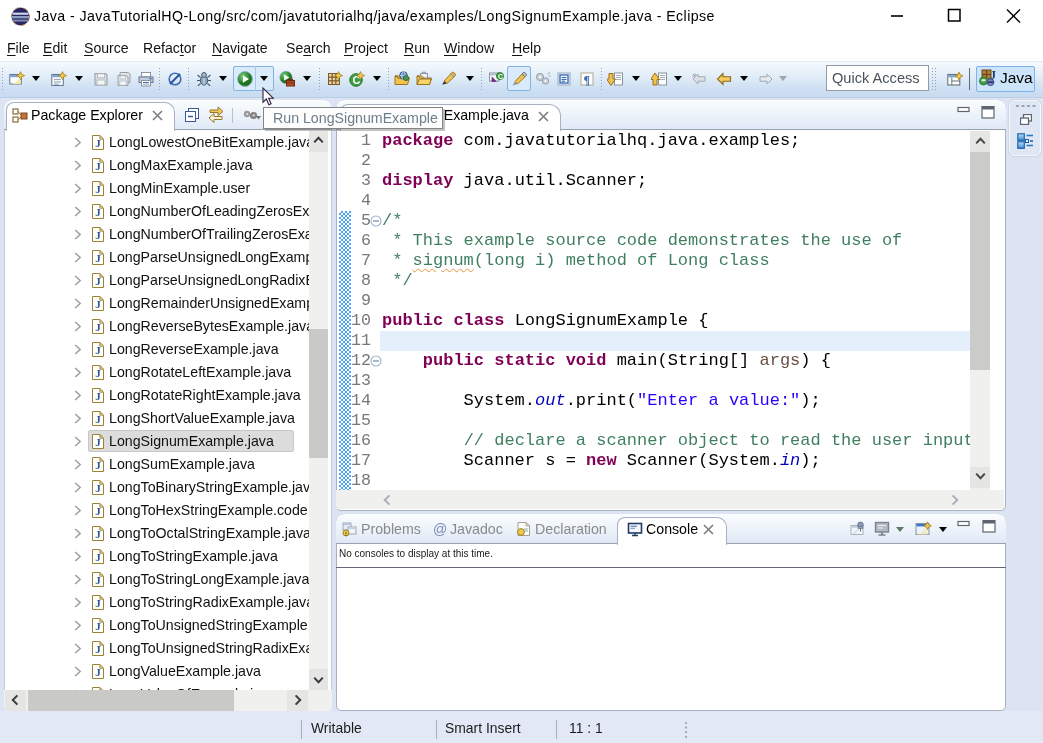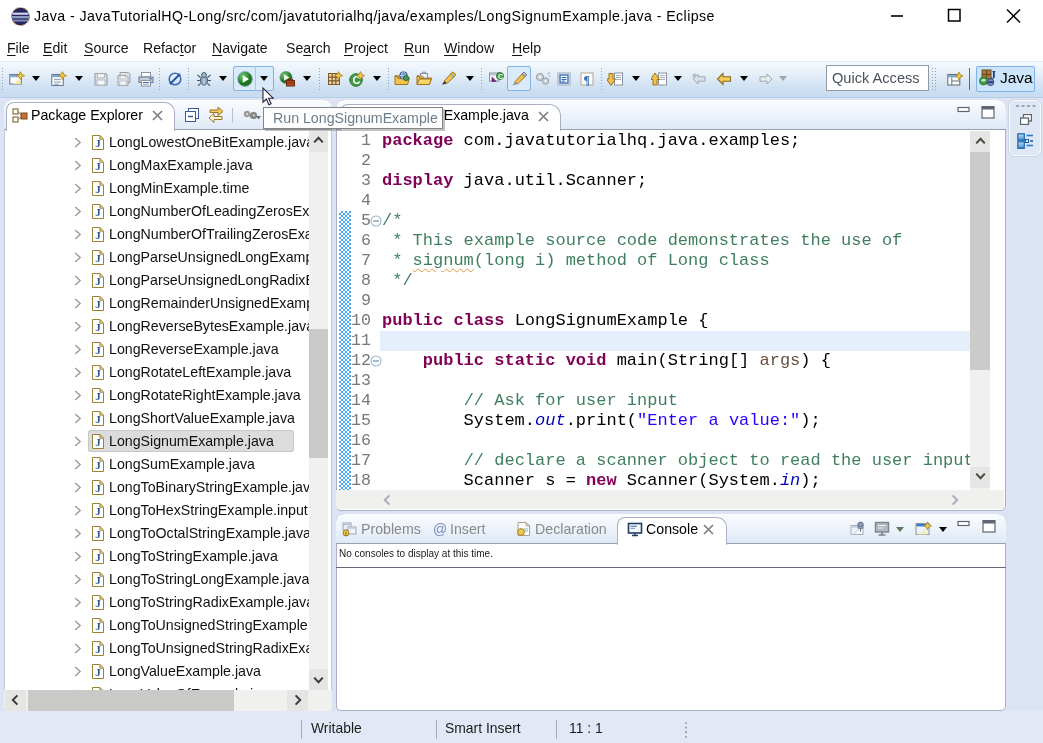--- a/index.html
+++ b/index.html
@@ -369,21 +369,21 @@
 </div>
 <div class="trow" style="top:46px">
   <svg class="twist" width="9" height="13" viewBox="0 0 9 13">
           <path d="M2.2,2 L7.2,6.5 L2.2,11" stroke="#9a9a9a" stroke-width="1.4" fill="none"></path>
         </svg>
   <svg class="ficon" width="12" height="15" viewBox="0 0 12 15">
     <path d="M0.5,0.5 H7.8 L11.5,4.2 V14.5 H0.5 Z" fill="#fffffe" stroke="#9c8033"></path>
     <path d="M7.8,0.5 L7.8,4.2 L11.5,4.2 Z" fill="#e3d49c" stroke="#9c8033" stroke-width="0.8"></path>
     <text x="3.2" y="11.5" font-family="Liberation Serif" font-size="11" font-weight="bold" fill="#2b5797">J</text>
   </svg>
-  <span class="lbl">LongMinExample.time</span>
+  <span class="lbl">LongMinExample.user</span>
 </div>
 <div class="trow" style="top:69px">
   <svg class="twist" width="9" height="13" viewBox="0 0 9 13">
           <path d="M2.2,2 L7.2,6.5 L2.2,11" stroke="#9a9a9a" stroke-width="1.4" fill="none"></path>
         </svg>
   <svg class="ficon" width="12" height="15" viewBox="0 0 12 15">
     <path d="M0.5,0.5 H7.8 L11.5,4.2 V14.5 H0.5 Z" fill="#fffffe" stroke="#9c8033"></path>
     <path d="M7.8,0.5 L7.8,4.2 L11.5,4.2 Z" fill="#e3d49c" stroke="#9c8033" stroke-width="0.8"></path>
     <text x="3.2" y="11.5" font-family="Liberation Serif" font-size="11" font-weight="bold" fill="#2b5797">J</text>
   </svg>
@@ -524,21 +524,21 @@
 </div>
 <div class="trow" style="top:368px">
   <svg class="twist" width="9" height="13" viewBox="0 0 9 13">
           <path d="M2.2,2 L7.2,6.5 L2.2,11" stroke="#9a9a9a" stroke-width="1.4" fill="none"></path>
         </svg>
   <svg class="ficon" width="12" height="15" viewBox="0 0 12 15">
     <path d="M0.5,0.5 H7.8 L11.5,4.2 V14.5 H0.5 Z" fill="#fffffe" stroke="#9c8033"></path>
     <path d="M7.8,0.5 L7.8,4.2 L11.5,4.2 Z" fill="#e3d49c" stroke="#9c8033" stroke-width="0.8"></path>
     <text x="3.2" y="11.5" font-family="Liberation Serif" font-size="11" font-weight="bold" fill="#2b5797">J</text>
   </svg>
-  <span class="lbl">LongToHexStringExample.input</span>
+  <span class="lbl">LongToHexStringExample.code</span>
 </div>
 <div class="trow" style="top:391px">
   <svg class="twist" width="9" height="13" viewBox="0 0 9 13">
           <path d="M2.2,2 L7.2,6.5 L2.2,11" stroke="#9a9a9a" stroke-width="1.4" fill="none"></path>
         </svg>
   <svg class="ficon" width="12" height="15" viewBox="0 0 12 15">
     <path d="M0.5,0.5 H7.8 L11.5,4.2 V14.5 H0.5 Z" fill="#fffffe" stroke="#9c8033"></path>
     <path d="M7.8,0.5 L7.8,4.2 L11.5,4.2 Z" fill="#e3d49c" stroke="#9c8033" stroke-width="0.8"></path>
     <text x="3.2" y="11.5" font-family="Liberation Serif" font-size="11" font-weight="bold" fill="#2b5797">J</text>
   </svg>
@@ -683,21 +683,20 @@
 
 <span class="cm">/*</span>
 <span class="cm"> * This example source code demonstrates the use of</span>
 <span class="cm"> * <span class="wavy">signum</span>(long i) method of Long class</span>
 <span class="cm"> */</span>
 
 <span class="kw">public</span> <span class="kw">class</span> LongSignumExample {
 
     <span class="kw">public</span> <span class="kw">static</span> <span class="kw">void</span> main(String[] <span class="pv">args</span>) {
 
-        <span class="cm">// Ask for user input</span>
         System.<span class="sf">out</span>.print(<span class="st">"Enter a value:"</span>);
 
         <span class="cm">// declare a scanner object to read the user input</span>
         Scanner s = <span class="kw">new</span> Scanner(System.<span class="sf">in</span>);</div>
 <div class="sb-track" style="left:634px;top:31px;width:20px;height:359px"></div>
 <div class="sb-btn" style="left:634px;top:31px;width:20px;height:21px"></div>
 <svg class="chev" style="left:639px;top:37px" width="11" height="8" viewBox="0 0 11 8">
       <path d="M1.2,6.4 L5.5,1.8 L9.8,6.4" fill="none" stroke="#4a453f" stroke-width="2"></path>
     </svg>
 <div class="sb-thumb" style="left:634px;top:52px;width:20px;height:218px;background:#cbcbca"></div>
@@ -748,21 +747,21 @@
 <svg style="position:absolute;left:6px;top:7px" width="16" height="16" viewBox="0 0 16 16">
  <rect x="1" y="2" width="8" height="7" fill="#e8ecf2" stroke="#9aa6b8" stroke-width="1"></rect>
  <rect x="1.5" y="2.5" width="7" height="1.6" fill="#b8c6da"></rect>
  <rect x="6" y="6" width="8" height="7" fill="#f2f4f8" stroke="#9aa6b8" stroke-width="1"></rect>
  <rect x="6.5" y="6.5" width="7" height="1.6" fill="#c6d2e2"></rect>
  <circle cx="4" cy="12" r="3" fill="#e8c84a" stroke="#9a7a20" stroke-width="0.9"></circle>
  <text x="3" y="14.5" font-family="Liberation Sans" font-size="6" font-weight="bold" fill="#5a4a10">!</text>
 </svg>
 <div class="ctab-lbl" style="left:25px">Problems</div>
 <div class="ctab-lbl" style="left:97px;color:#7a8eb8;font-size:14px">@</div>
-<div class="ctab-lbl" style="left:114px">Insert</div>
+<div class="ctab-lbl" style="left:114px">Javadoc</div>
 <svg style="position:absolute;left:180px;top:7px" width="16" height="16" viewBox="0 0 16 16">
  <path d="M2,1.5 H10 L13.5,5 V14.5 H2 Z" fill="#fdfdfa" stroke="#a8a090" stroke-width="1"></path>
  <path d="M10,1.5 V5 H13.5 Z" fill="#e8e0c8" stroke="#a8a090" stroke-width="0.8"></path>
  <circle cx="5" cy="11" r="3.4" fill="#f0c84e" stroke="#9a7820" stroke-width="0.9"></circle>
  <path d="M8,8 l4,0 M8,10 l4,0" stroke="#8aa" stroke-width="0.9"></path>
 </svg>
 <div class="ctab-lbl" style="left:199px">Declaration</div>
 <div style="position:absolute;left:281px;top:3px;width:110px;height:28px;background:#fff;border:1px solid #a8b0c2;border-bottom:none;border-radius:8px 10px 0 0;"></div>
 <svg style="position:absolute;left:291px;top:8px" width="16" height="15" viewBox="0 0 16 15">
  <rect x="1.5" y="1.5" width="13" height="9.5" fill="#f4f8fc" stroke="#1e3c64" stroke-width="1.6"></rect>

